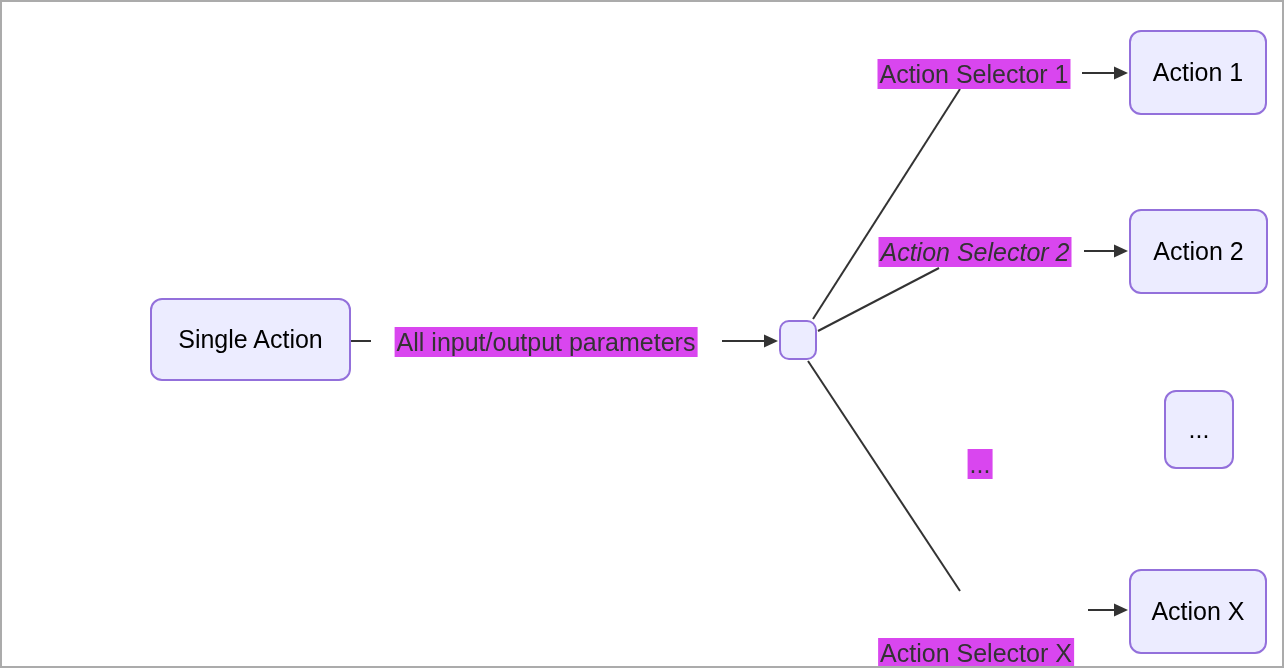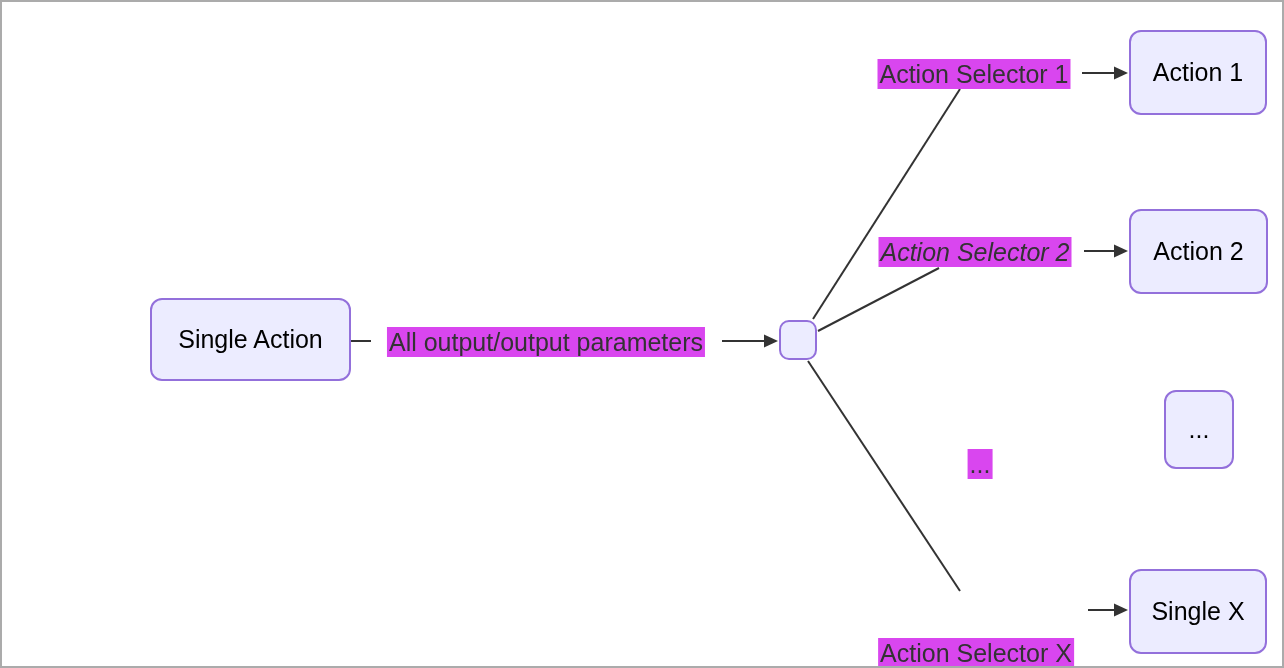--- a/index.html
+++ b/index.html
@@ -96,23 +96,23 @@
   <div class="node" style="left:104px; top:296px; width:201px; height:83px;margin-left:44px;">Single Action</div>
 
   <div class="node junction" style="left:777px; top:318px; width:38px; height:40px;"></div>
 
   <div class="node" style="left:1127px; top:28px; width:138px; height:85px;">Action 1</div>
 
   <div class="node" style="left:1127px; top:207px; width:139px; height:85px;">Action 2</div>
 
   <div class="node" style="left:1162px; top:388px; width:70px; height:79px;">...</div>
 
-  <div class="node" style="left:1127px; top:567px; width:138px; height:85px;">Single X</div>
+  <div class="node" style="left:1127px; top:567px; width:138px; height:85px;">Action X</div>
 
-  <div class="edge-label" style="left:544px; top:340px;">All output/output parameters</div>
+  <div class="edge-label" style="left:544px; top:340px;">All input/output parameters</div>
 
   <div class="edge-label" style="left:972px; top:72px;">Action Selector 1</div>
 
   <div class="edge-label" style="left:973px; top:250px;font-style:italic;">Action Selector 2</div>
 
   <div class="edge-label" style="left:978px; top:462px;">...</div>
 
   <div class="edge-label" style="left:974px; top:609px;margin-top:42px;">Action Selector X</div>
 
 </div>

